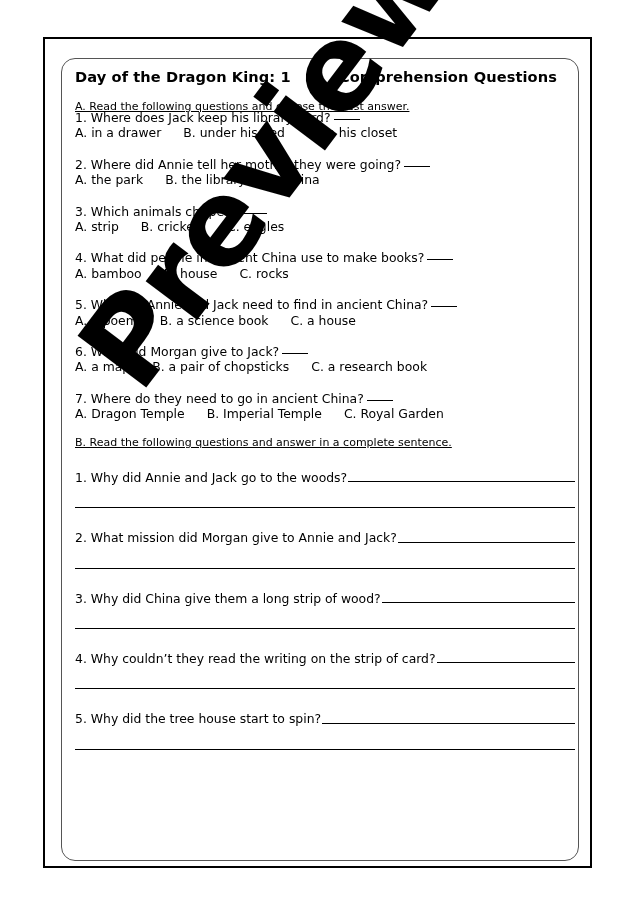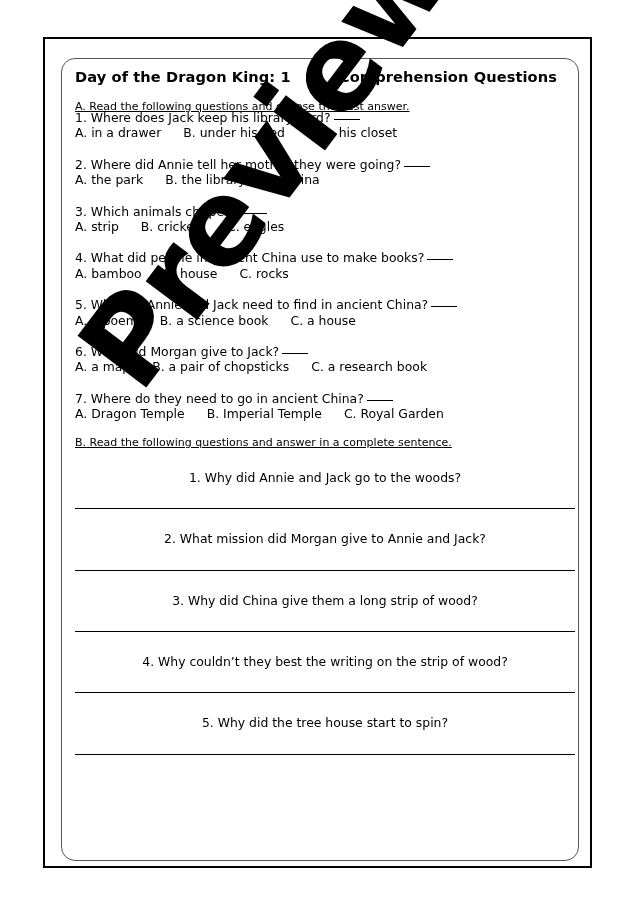--- a/index.html
+++ b/index.html
@@ -103,23 +103,22 @@
   .mc-options .opt + .opt {
     margin-left: 22px;
   }
 
   
   .wa-block {
     margin-top: 24px;
   }
   .wa-line1 {
     display: flex;
-    align-items: center;
-    white-space: nowrap;
-    flex-direction: column;
+    align-items: flex-end;
+    white-space: nowrap;
   }
   .wa-line1 .q-text { flex: 0 0 auto; }
   .wa-line1 .rule {
     flex: 1 1 auto;
     border-bottom: 1.1px solid #000;
     height: 0;
     position: relative;
     top: -2px;
     margin-left: 1px;
   }
@@ -217,21 +216,21 @@
           </div>
           <div class="wa-block">
             <div class="wa-line1">
               <span class="q-text"><span>3.</span> <span>Why did China give them a long strip of wood?</span></span>
               <span class="rule"></span>
             </div>
             <div class="wa-line2"></div>
           </div>
           <div class="wa-block">
             <div class="wa-line1">
-              <span class="q-text"><span>4.</span> <span>Why couldn’t they best the writing on the strip of wood?</span></span>
+              <span class="q-text"><span>4.</span> <span>Why couldn’t they read the writing on the strip of card?</span></span>
               <span class="rule"></span>
             </div>
             <div class="wa-line2"></div>
           </div>
           <div class="wa-block">
             <div class="wa-line1">
               <span class="q-text"><span>5.</span> <span>Why did the tree house start to spin?</span></span>
               <span class="rule"></span>
             </div>
             <div class="wa-line2"></div>

